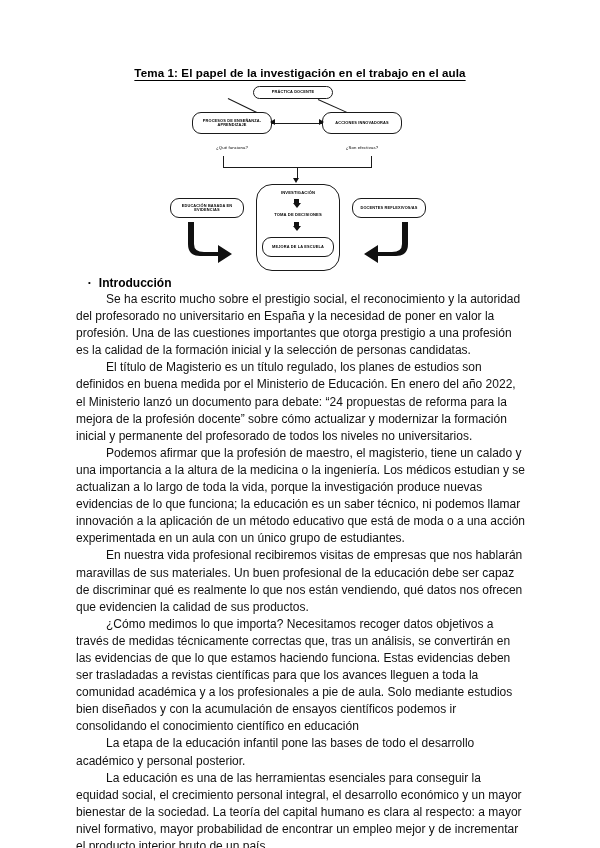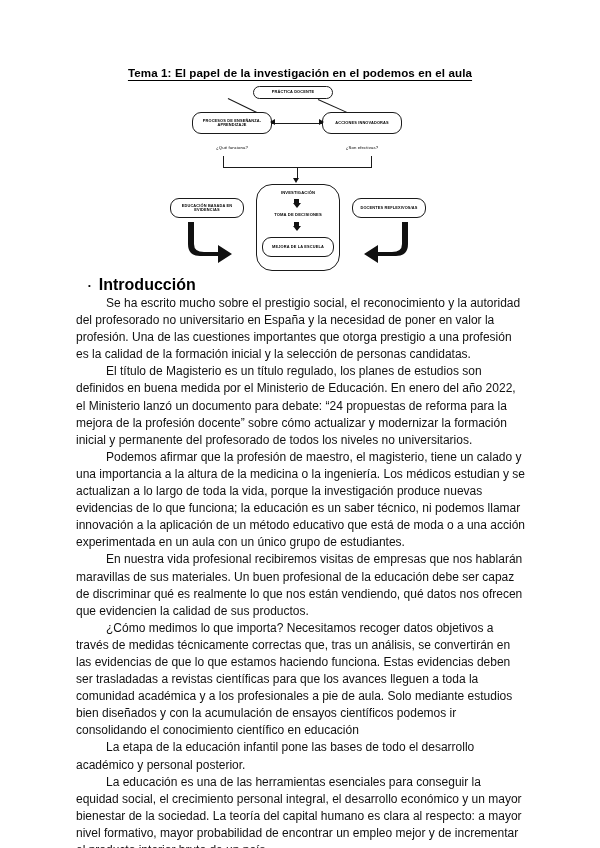--- a/index.html
+++ b/index.html
@@ -115,38 +115,38 @@
     gap: 8px;
     margin: 0 0 1px 12px;
   }
   .bullet-dot {
     font-size: 8px;
     line-height: 1;
     position: relative;
     top: -2px;
   }
   .bullet-label {
-    font-size: 16px;
+    font-size: 12px;
     font-weight: bold;
   }
   p.para {
     margin: 0;
     font-size: 12px;
     line-height: 17.1px;
     text-align: left;
     text-indent: 30px;
     color: #111;
   }
 </style>
 </head>
 <body>
 
 <div class="page">
 
-  <div class="doc-title">Tema 1: El papel de la investigación en el podemos en el aula</div>
+  <div class="doc-title">Tema 1: El papel de la investigación en el trabajo en el aula</div>
 
   <div class="diagram">
 
     <div class="dbox round" style="left:103px; top:0px; width:80px; height:13px;">PRÁCTICA DOCENTE</div>
 
     <div class="ln" style="left:78px; top:12px; width:40px; height:1px; transform:rotate(26deg); transform-origin:left center;"></div>
     <div class="ln" style="left:168px; top:13px; width:42px; height:1px; transform:rotate(24deg); transform-origin:left center;"></div>
 
     <div class="dbox round" style="left:42px; top:26px; width:80px; height:22px;">PROCESOS DE ENSEÑANZA-APRENDIZAJE</div>
     <div class="dbox round" style="left:172px; top:26px; width:80px; height:22px;">ACCIONES INNOVADORAS</div>

